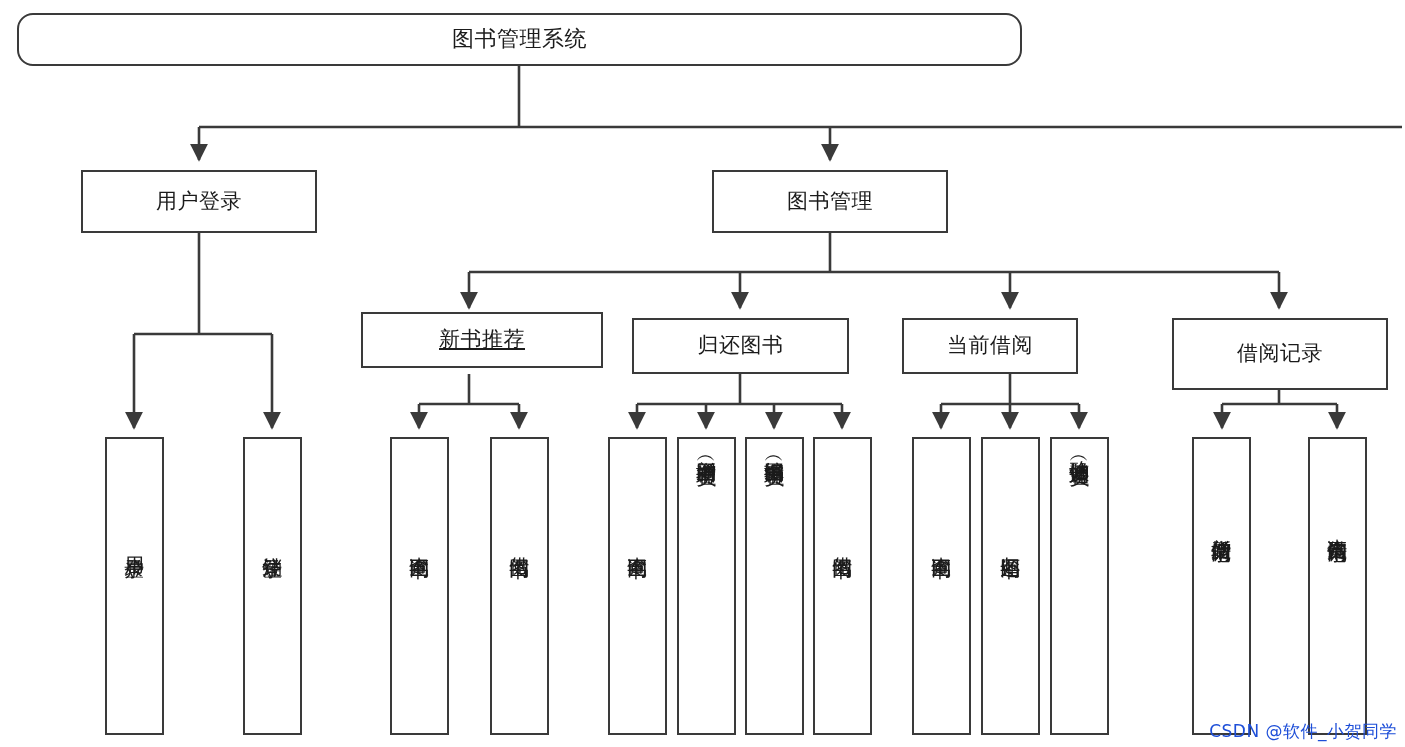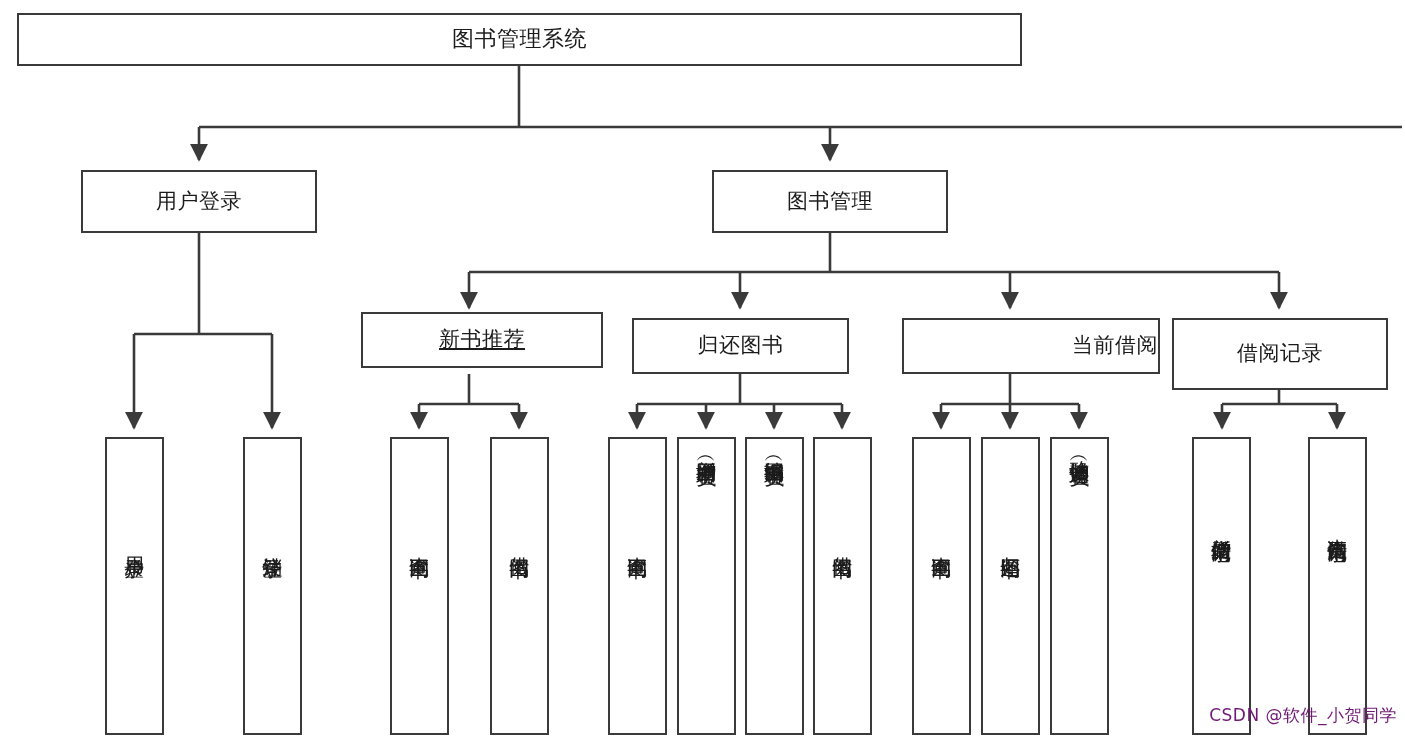--- a/index.html
+++ b/index.html
@@ -64,23 +64,23 @@
   }
   .node.vert.mid .label {
     margin-top: 78px;
   }
   .node.vert.mid2 .label {
     margin-top: 96px;
   }
   .watermark {
     position: absolute;
     right: 8px;
-    bottom: 20px;
+    bottom: 4px;
     font-size: 17px;
-    color: #701a75;
+    color: #1d4ed8;
     letter-spacing: 0.5px;
     white-space: nowrap;
     font-family: "DejaVu Sans", "Liberation Sans", sans-serif;
   }
 </style>
 </head>
 <body>
 
 <div id="canvas">
 
@@ -127,38 +127,38 @@
       <path d="M 1010 404 L 1010 428" marker-end="url(#arrow)"></path>
       <path d="M 1079 404 L 1079 428" marker-end="url(#arrow)"></path>
 
       <path d="M 1279 374 L 1279 404"></path>
       <path d="M 1222 404 L 1337 404"></path>
       <path d="M 1222 404 L 1222 428" marker-end="url(#arrow)"></path>
       <path d="M 1337 404 L 1337 428" marker-end="url(#arrow)"></path>
     </g>
   </svg>
 
-  <div class="node horiz root" style="left:17px; top:13px; width:1005px; height:53px;">
+  <div class="node horiz root" style="left:17px; top:13px; width:1005px; height:53px;border-radius:16px;">
     <span class="label">图书管理系统</span>
   </div>
 
   <div class="node horiz" style="left:81px; top:170px; width:236px; height:63px;">
     <span class="label">用户登录</span>
   </div>
   <div class="node horiz" style="left:712px; top:170px; width:236px; height:63px;">
     <span class="label">图书管理</span>
   </div>
 
   <div class="node horiz" style="left:361px; top:312px; width:242px; height:56px;text-decoration:underline;">
     <span class="label">新书推荐</span>
   </div>
   <div class="node horiz" style="left:632px; top:318px; width:217px; height:56px;">
     <span class="label">归还图书</span>
   </div>
-  <div class="node horiz" style="left:902px; top:318px; width:258px; height:56px;justify-content:flex-end;">
+  <div class="node horiz" style="left:902px; top:318px; width:176px; height:56px;">
     <span class="label">当前借阅</span>
   </div>
   <div class="node horiz" style="left:1172px; top:318px; width:216px; height:72px;">
     <span class="label">借阅记录</span>
   </div>
 
   <div class="node vert mid2" style="left:105px; top:437px; width:59px; height:298px;">
     <span class="label">用户登录</span>
   </div>
   <div class="node vert mid2" style="left:243px; top:437px; width:59px; height:298px;">

